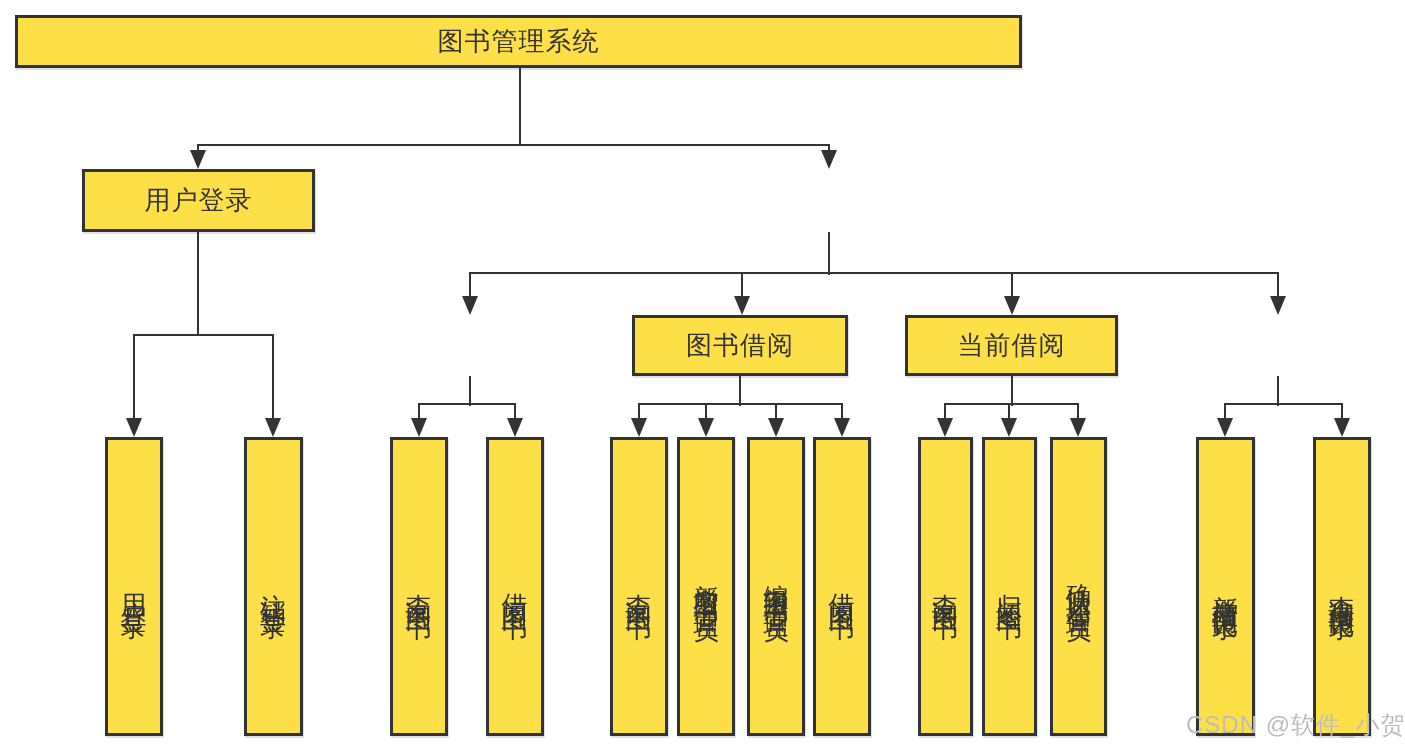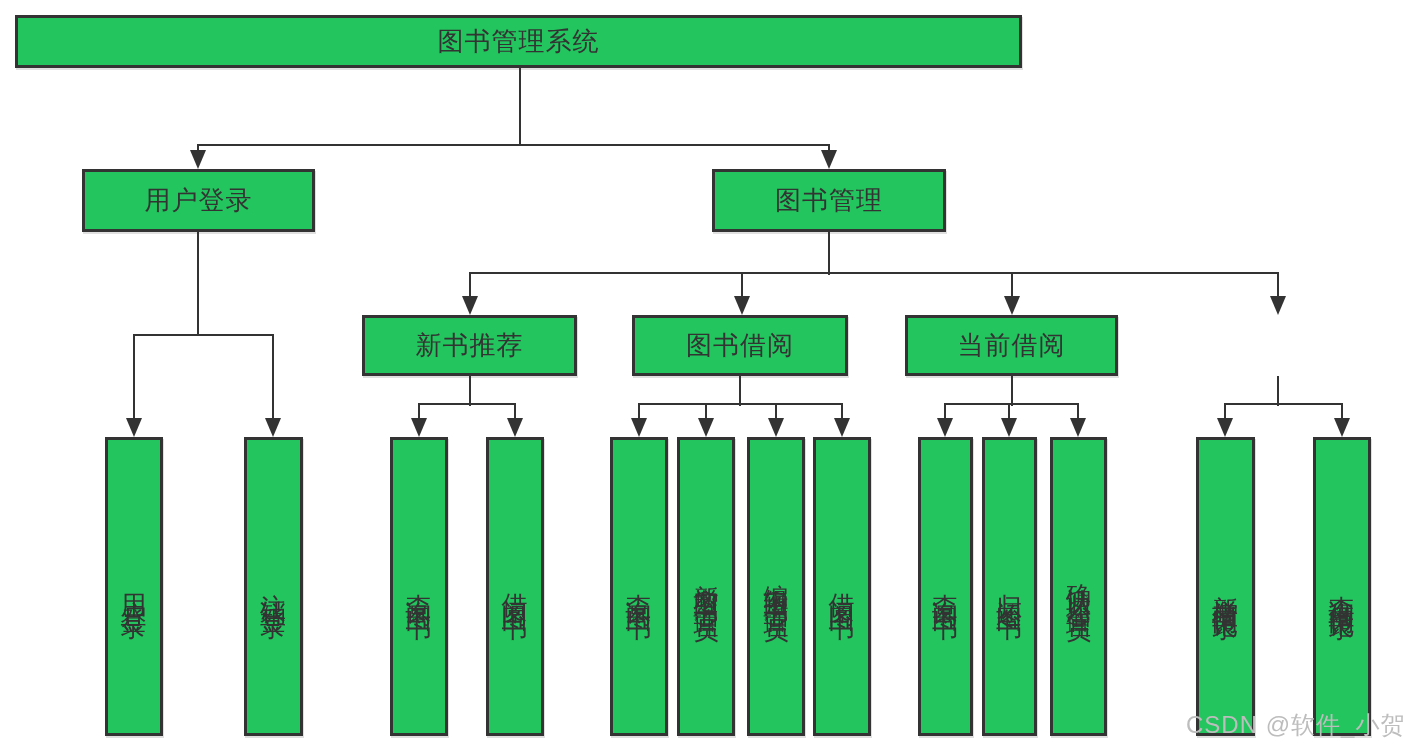--- a/index.html
+++ b/index.html
@@ -7,21 +7,21 @@
     --background:#ffffff; --watermark:#bdbdbd;
   }
   html,body{margin:0;padding:0;background:#eee;}
   #canvas{
     position:relative;width:1405px;height:747px;overflow:hidden;
     background:var(--background);
     font-family:"Liberation Sans","DejaVu Sans",sans-serif;
     color:var(--text);
   }
   .box{
-    position:absolute;box-sizing:border-box;background:#22c55e;
+    position:absolute;box-sizing:border-box;background:#fde047;
     border:3px solid var(--box-border);
     display:flex;align-items:center;justify-content:center;
     box-shadow:1px 2px 0 rgba(130,130,130,0.25);
   }
   .hbox{font-size:26px;letter-spacing:1px;white-space:nowrap;}
   .vbox{padding:4px 0;}
   .vtext{
     writing-mode:vertical-rl;
     font-size:26px;line-height:1;white-space:nowrap;
   }
@@ -53,45 +53,39 @@
   <div class="line vl" style="left:519px;top:68px;height:78px;"></div>
   <div class="line hl" style="left:197px;top:144px;width:633px;"></div>
   <div class="line vl" style="left:197px;top:144px;height:9px;"></div>
   <div class="line vl" style="left:828px;top:144px;height:9px;"></div>
   <div class="arrow" style="left:190px;top:150px;"></div>
   <div class="arrow" style="left:821px;top:150px;"></div>
 
   <div class="box hbox" style="left:82px;top:169px;width:233px;height:63px;">
     <span>用户登录</span>
   </div>
-  <div class="box hbox" style="left:712px;top:169px;width:234px;height:63px;">
-    <span>图书管理</span>
-  </div>
 
   <div class="line vl" style="left:197px;top:232px;height:104px;"></div>
   <div class="line hl" style="left:133px;top:334px;width:141px;"></div>
   <div class="line vl" style="left:133px;top:334px;height:86px;"></div>
   <div class="line vl" style="left:272px;top:334px;height:86px;"></div>
   <div class="arrow" style="left:126px;top:418px;"></div>
   <div class="arrow" style="left:265px;top:418px;"></div>
 
   <div class="line vl" style="left:828px;top:232px;height:43px;"></div>
   <div class="line hl" style="left:469px;top:272px;width:810px;"></div>
   <div class="line vl" style="left:469px;top:272px;height:26px;"></div>
   <div class="line vl" style="left:741px;top:272px;height:26px;"></div>
   <div class="line vl" style="left:1011px;top:272px;height:26px;"></div>
   <div class="line vl" style="left:1277px;top:272px;height:26px;"></div>
   <div class="arrow" style="left:462px;top:296px;"></div>
   <div class="arrow" style="left:734px;top:296px;"></div>
   <div class="arrow" style="left:1004px;top:296px;"></div>
   <div class="arrow" style="left:1270px;top:296px;"></div>
 
-  <div class="box hbox" style="left:362px;top:315px;width:215px;height:61px;">
-    <span>新书推荐</span>
-  </div>
   <div class="box hbox" style="left:905px;top:315px;width:213px;height:61px;">
     <span>当前借阅</span>
   </div>
   <div class="box hbox" style="left:632px;top:315px;width:216px;height:61px;">
     <span>图书借阅</span>
   </div>
 
   <div class="line vl" style="left:469px;top:376px;height:30px;"></div>
   <div class="line hl" style="left:418px;top:403px;width:98px;"></div>
   <div class="line vl" style="left:418px;top:403px;height:17px;"></div>

